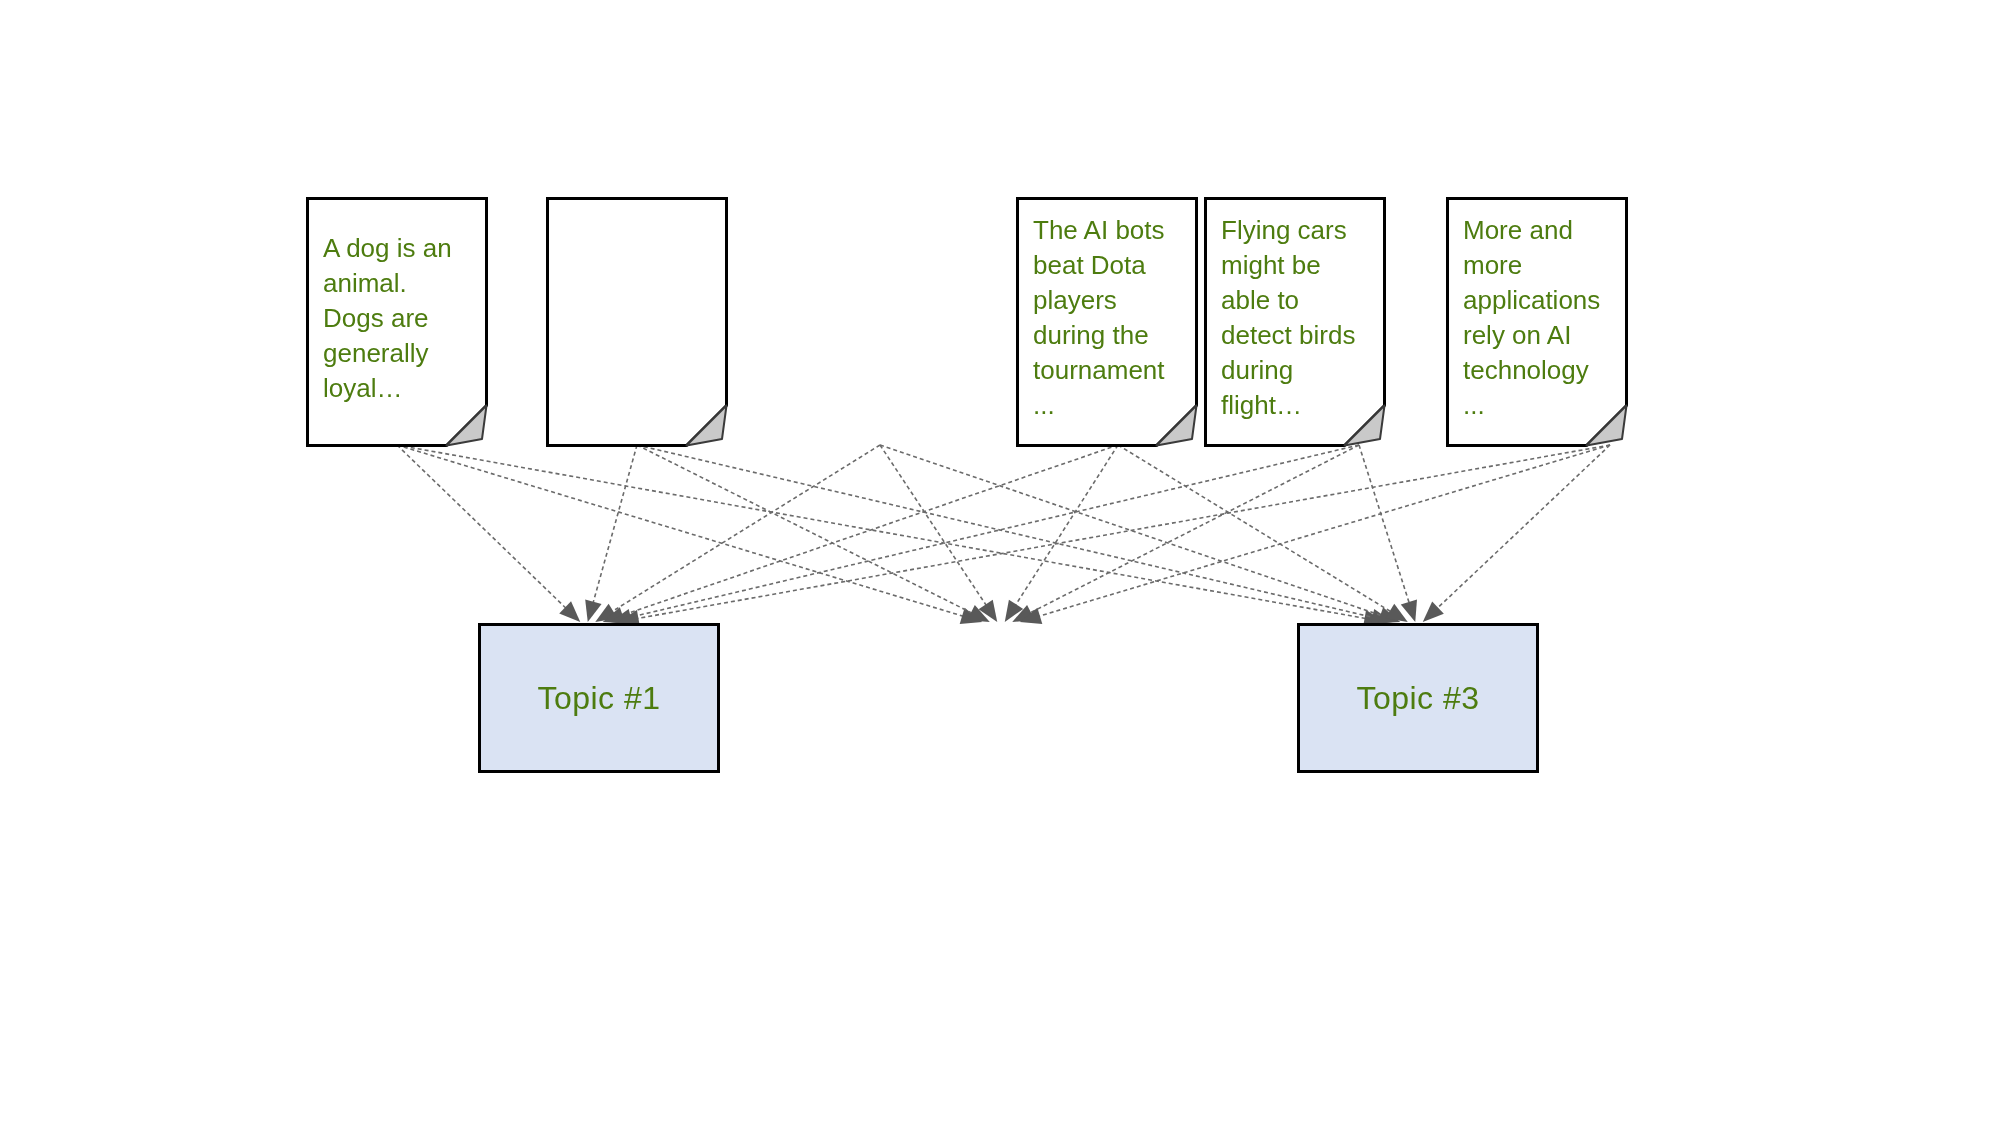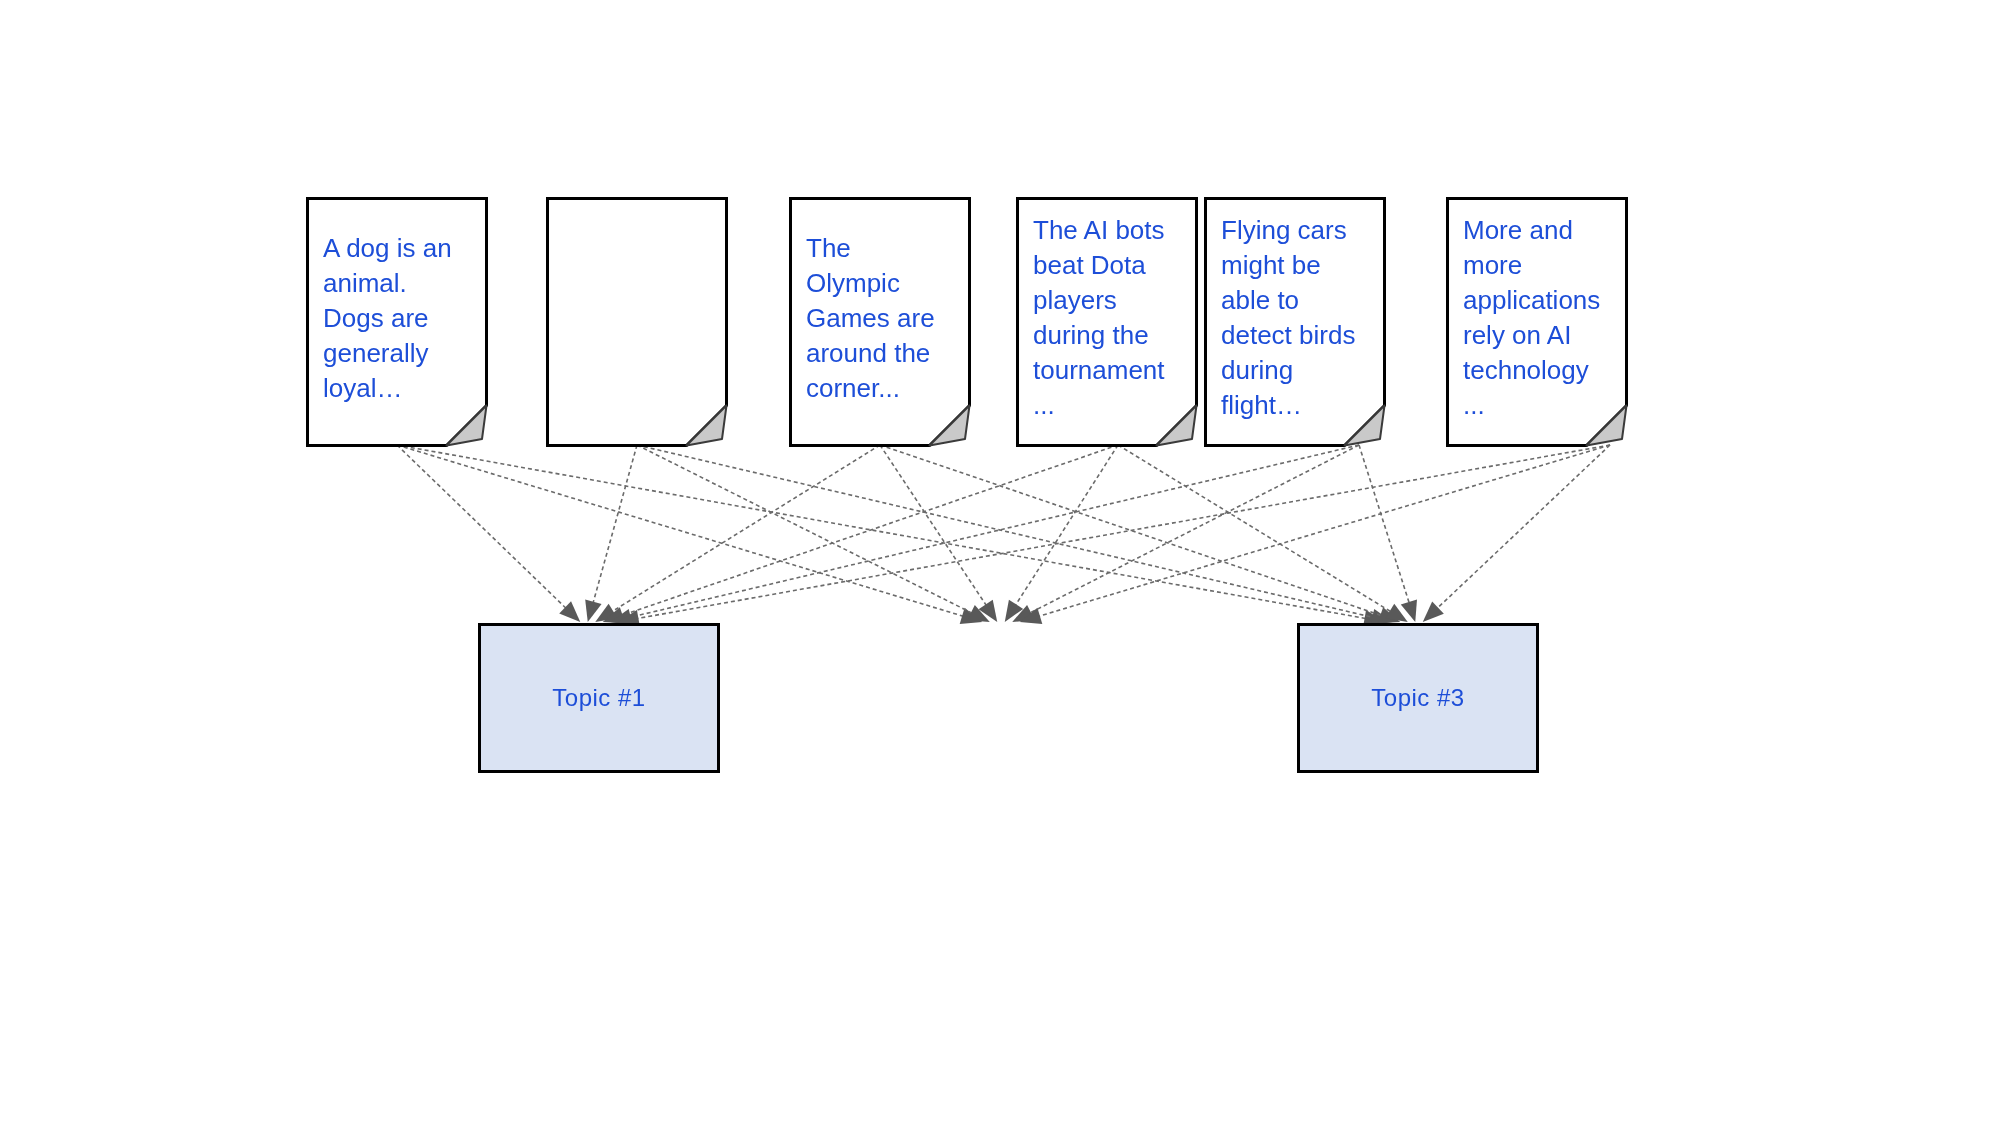--- a/index.html
+++ b/index.html
@@ -3,21 +3,21 @@
 <meta charset="utf-8">
 <style>
   html, body { margin: 0; padding: 0; background: #ffffff; }
   #canvas {
     position: relative;
     width: 2000px;
     height: 1125px;
     background: #ffffff;
     overflow: hidden;
     font-family: "Liberation Sans", sans-serif;
-    color: #1d4ed8;
+    color: #4d7c0f;
   }
   #edges-layer {
     position: absolute;
     left: 0; top: 0;
     width: 2000px; height: 1125px;
   }
   .doc {
     position: absolute;
     top: 197px;
     width: 182px;
@@ -43,21 +43,21 @@
     width: 242px;
     height: 150px;
     background: #dae3f3;
     border: 3px solid #000000;
     box-sizing: border-box;
     display: flex;
     align-items: center;
     justify-content: center;
   }
   .topic-label {
-    font-size: 24px;
+    font-size: 32px;
     letter-spacing: 0.5px;
   }
 </style>
 </head>
 <body>
 
 <div id="canvas">
 
   <svg id="edges-layer" viewBox="0 0 2000 1125" width="2000" height="1125" aria-hidden="true">
       <g>
@@ -146,31 +146,20 @@
 loyal…</div>
   </div>
 
   <div class="doc" id="doc-1" style="left:546px">
     <svg class="doc-shape" width="182" height="250" viewBox="0 0 182 250" aria-hidden="true">
       <path class="doc-outline" d="M1.5 1.5 H180.5 V208.5 L140.5 248.5 H1.5 Z"></path>
       <path class="doc-fold" d="M180.5 208.5 L140.5 248.5 L176 242 Z"></path>
     </svg>
   </div>
 
-  <div class="doc" id="doc-2" style="left:789px">
-    <svg class="doc-shape" width="182" height="250" viewBox="0 0 182 250" aria-hidden="true">
-      <path class="doc-outline" d="M1.5 1.5 H180.5 V208.5 L140.5 248.5 H1.5 Z"></path>
-      <path class="doc-fold" d="M180.5 208.5 L140.5 248.5 L176 242 Z"></path>
-    </svg>
-    <div class="doc-text">The
-Olympic
-Games are
-around the
-corner...</div>
-  </div>
 
   <div class="doc" id="doc-3" style="left:1016px">
     <svg class="doc-shape" width="182" height="250" viewBox="0 0 182 250" aria-hidden="true">
       <path class="doc-outline" d="M1.5 1.5 H180.5 V208.5 L140.5 248.5 H1.5 Z"></path>
       <path class="doc-fold" d="M180.5 208.5 L140.5 248.5 L176 242 Z"></path>
     </svg>
     <div class="doc-text">The AI bots
 beat Dota
 players
 during the

